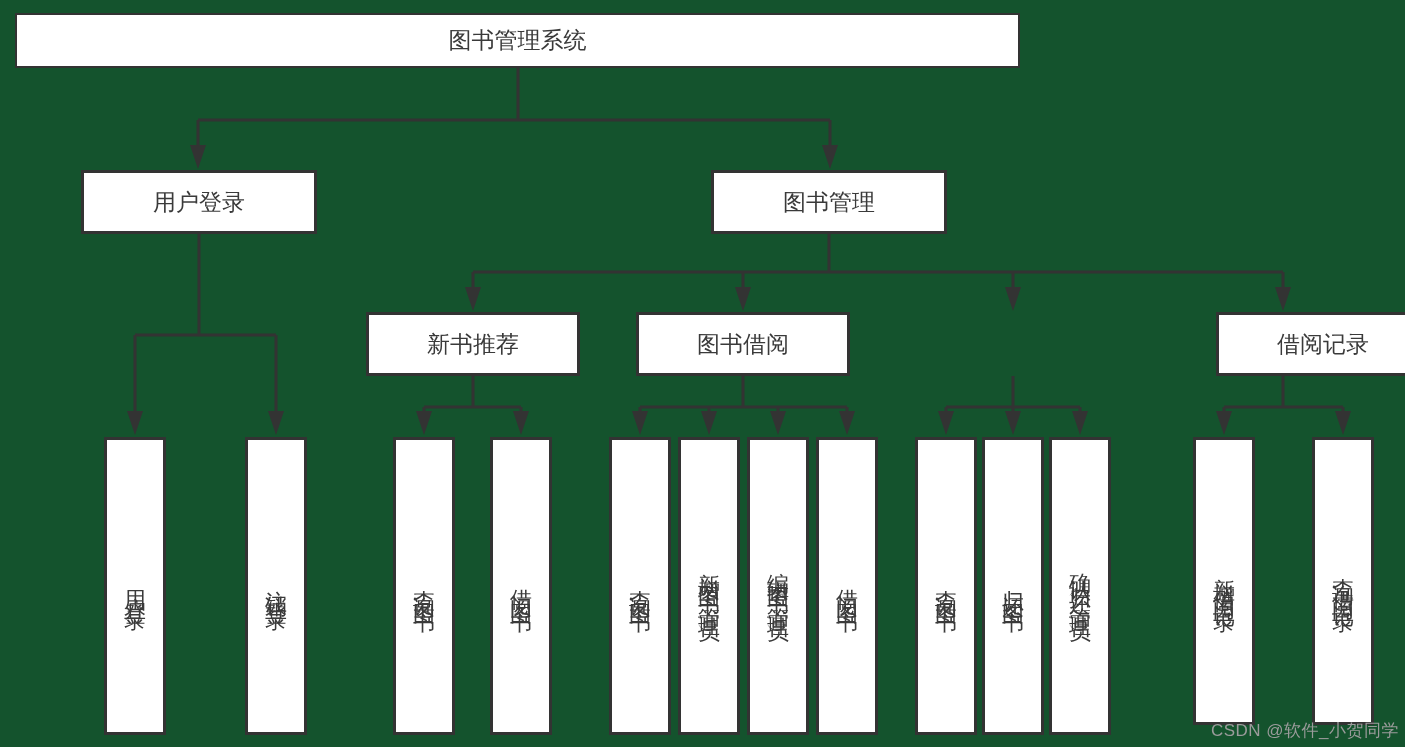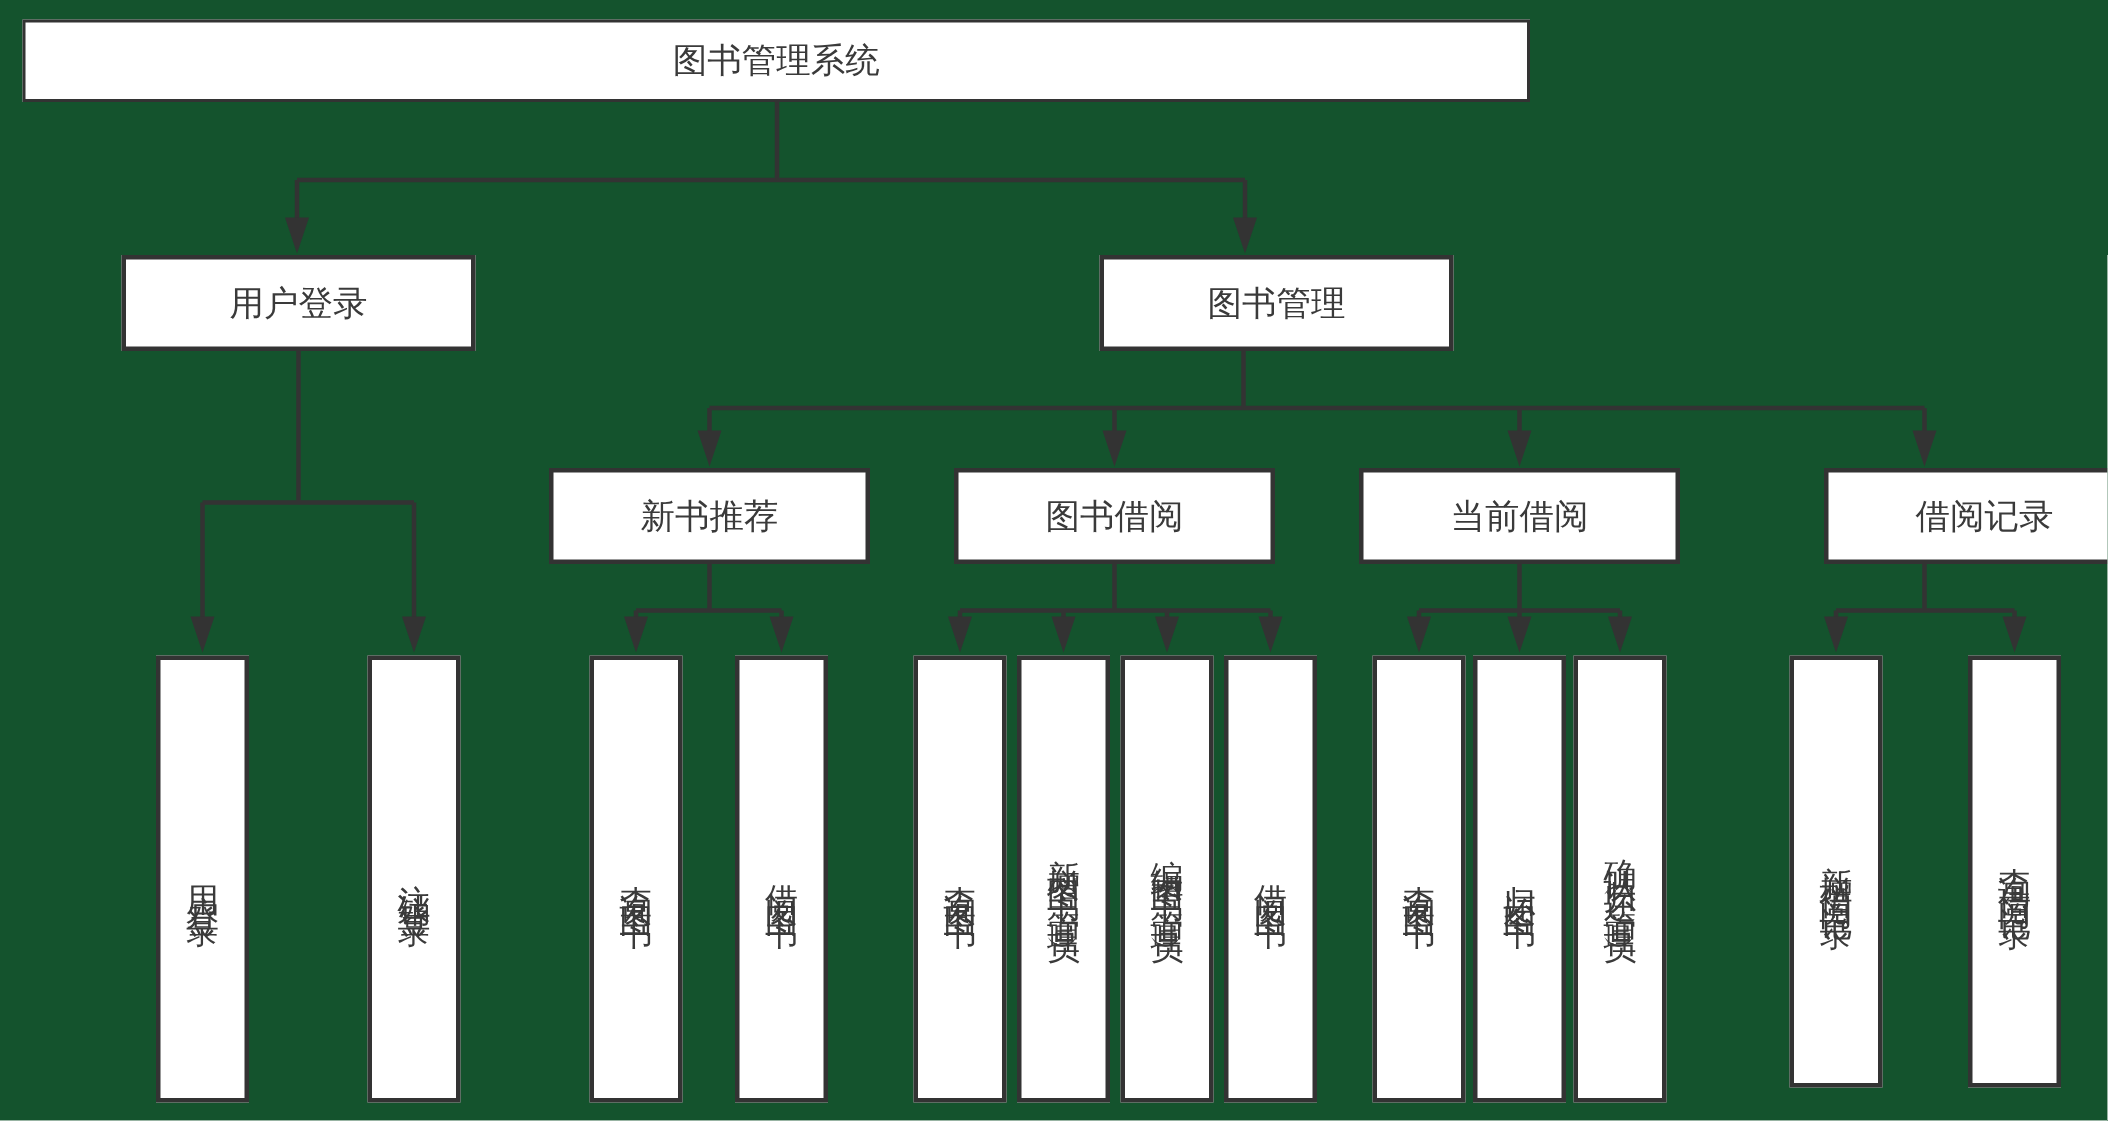--- a/index.html
+++ b/index.html
@@ -102,32 +102,29 @@
     </g>
   </svg>
 
   <div class="node root-box">
     <span>图书管理系统</span>
   </div>
 
   <div class="node hbox l2" style="left:81px; top:170px;">
     <span>用户登录</span>
   </div>
-  <div class="node hbox l2" style="left:733px; top:170px;">
+  <div class="node hbox l2" style="left:711px; top:170px;">
     <span>图书管理</span>
   </div>
 
   <div class="node hbox" style="left:636px; top:312px;">
     <span>图书借阅</span>
   </div>
   <div class="node hbox" style="left:366px; top:312px;">
     <span>新书推荐</span>
-  </div>
-  <div class="node hbox" style="left:906px; top:312px;">
-    <span>当前借阅</span>
   </div>
   <div class="node hbox" style="left:1176px; top:312px;margin-left:40px;">
     <span>借阅记录</span>
   </div>
 
   <div class="node vbox" style="left:104px;">
     <span>用户登录</span>
   </div>
   <div class="node vbox" style="left:245px;">
     <span>注销登录</span>
@@ -163,14 +160,15 @@
     <span>确认归还（管理员）</span>
   </div>
 
   <div class="node vbox short" style="left:1193px;">
     <span>新增借阅记录</span>
   </div>
   <div class="node vbox short" style="left:1312px;">
     <span>查询借阅记录</span>
   </div>
 
+  <div id="watermark">CSDN @软件_小贺同学</div>
 
 </div>
 
 </body></html>

